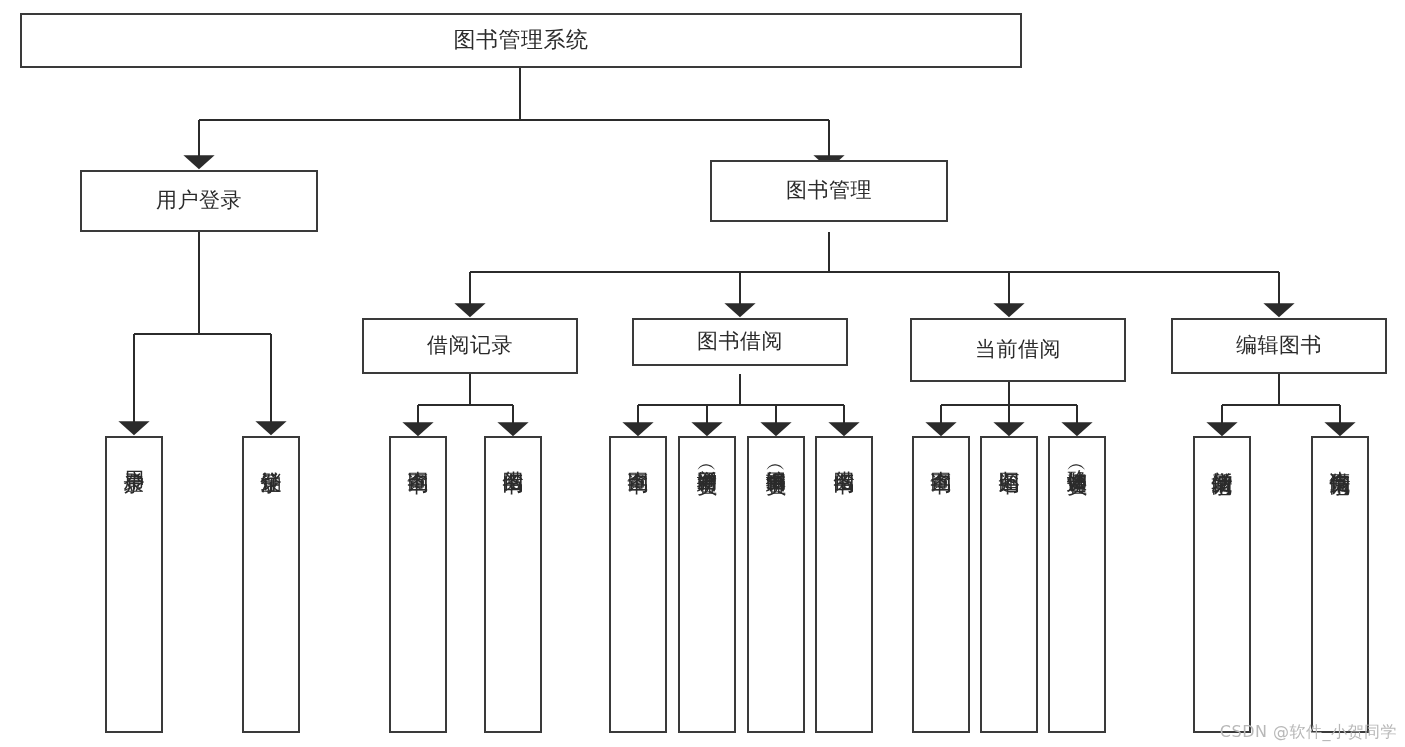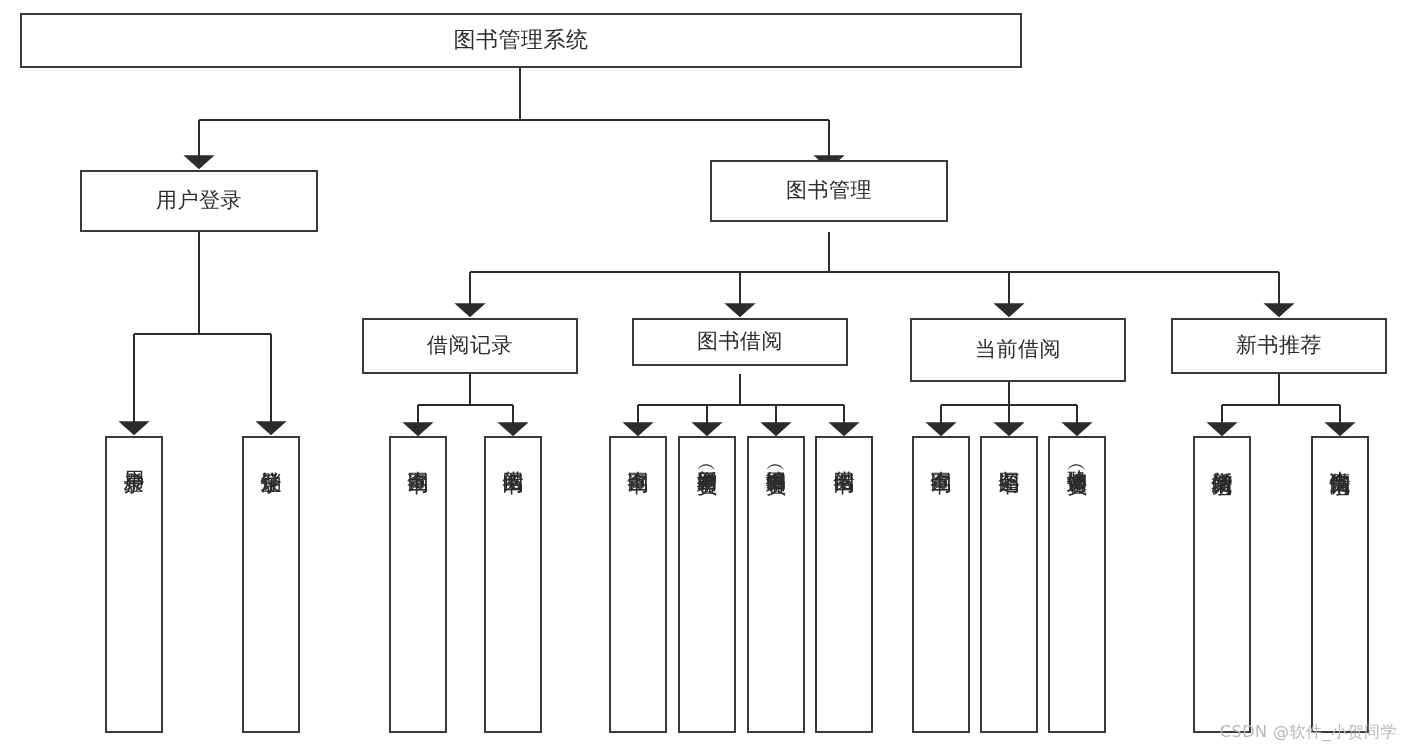--- a/index.html
+++ b/index.html
@@ -152,21 +152,21 @@
   <div class="node horiz" style="left:362px; top:318px; width:216px; height:56px;">
     <span class="lbl">借阅记录</span>
   </div>
   <div class="node horiz" style="left:632px; top:318px; width:216px; height:48px;">
     <span class="lbl">图书借阅</span>
   </div>
   <div class="node horiz" style="left:901px; top:318px; width:216px; height:64px;margin-left:9px;">
     <span class="lbl">当前借阅</span>
   </div>
   <div class="node horiz" style="left:1171px; top:318px; width:216px; height:56px;">
-    <span class="lbl">新书推荐</span>
+    <span class="lbl">编辑图书</span>
   </div>
 
   <div class="node vert" style="left:105px; top:436px; width:58px; height:297px;">
     <span class="lbl">用户登录</span>
   </div>
   <div class="node vert" style="left:242px; top:436px; width:58px; height:297px;">
     <span class="lbl">注销登录</span>
   </div>
 
   <div class="node vert" style="left:389px; top:436px; width:58px; height:297px;">

